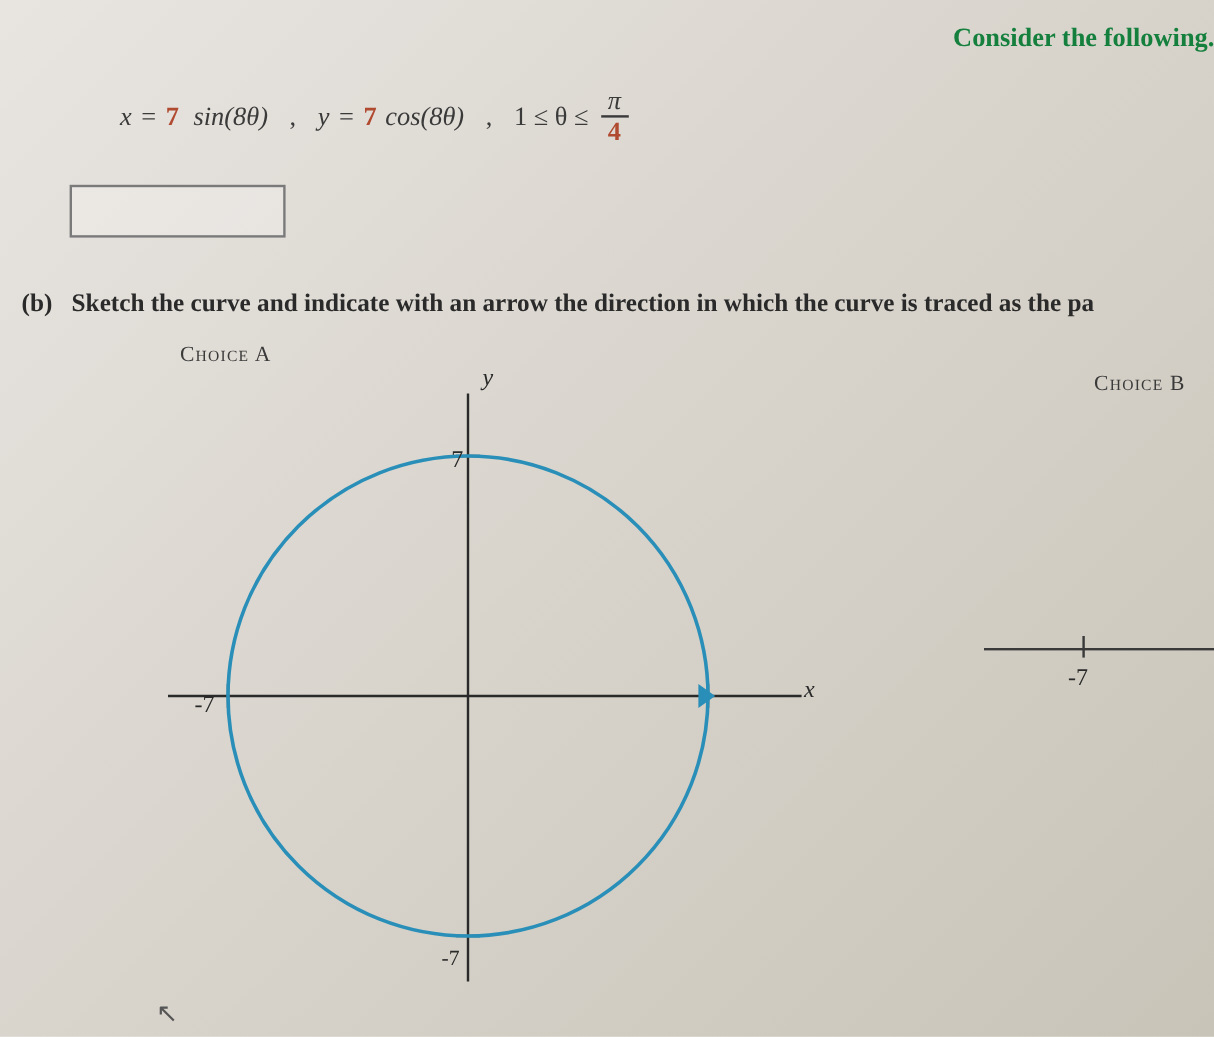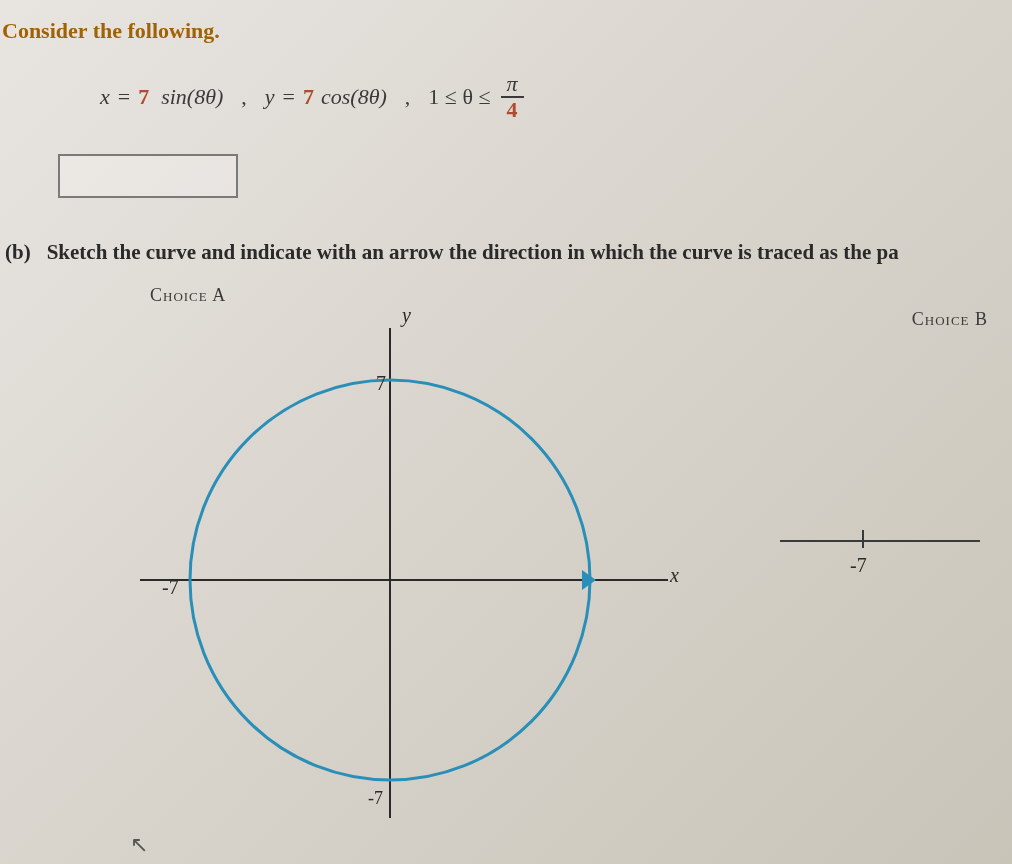--- a/index.html
+++ b/index.html
@@ -11,23 +11,24 @@
       color: #2a2a2a;
       overflow: hidden;
       position: relative;
     }
     .page {
       padding: 18px 0 0 0;
     }
     .intro {
       font-size: 22px;
       font-weight: 600;
-      color: #a16207;
+      color: #15803d;
       padding-left: 2px;
       margin-bottom: 28px;
+      text-align: right;
     }
     .equation-row {
       padding-left: 100px;
       font-size: 22px;
       font-style: italic;
       color: #3a3a3a;
       margin-bottom: 32px;
       display: flex;
       align-items: center;
       gap: 4px;
@@ -52,25 +53,26 @@
     .part-text { font-weight: 600; font-size: 21px; margin-left: 12px; }
     .answer-box {
       margin: 14px 0 24px 58px;
       width: 180px;
       height: 44px;
       border: 2px solid #7a7a7a;
       background: rgba(255,255,255,0.25);
     }
     .part-b {
       margin-top: 42px;
-      padding-left: 5px;
+      padding-left: 18px;
     }
     .choice-row {
       display: flex;
       margin-top: 20px;
+      gap: 40px;
     }
     .choice-a-area {
       flex: 0 0 780px;
       position: relative;
     }
     .choice-b-area {
       flex: 1;
       position: relative;
     }
     .choice-label {

